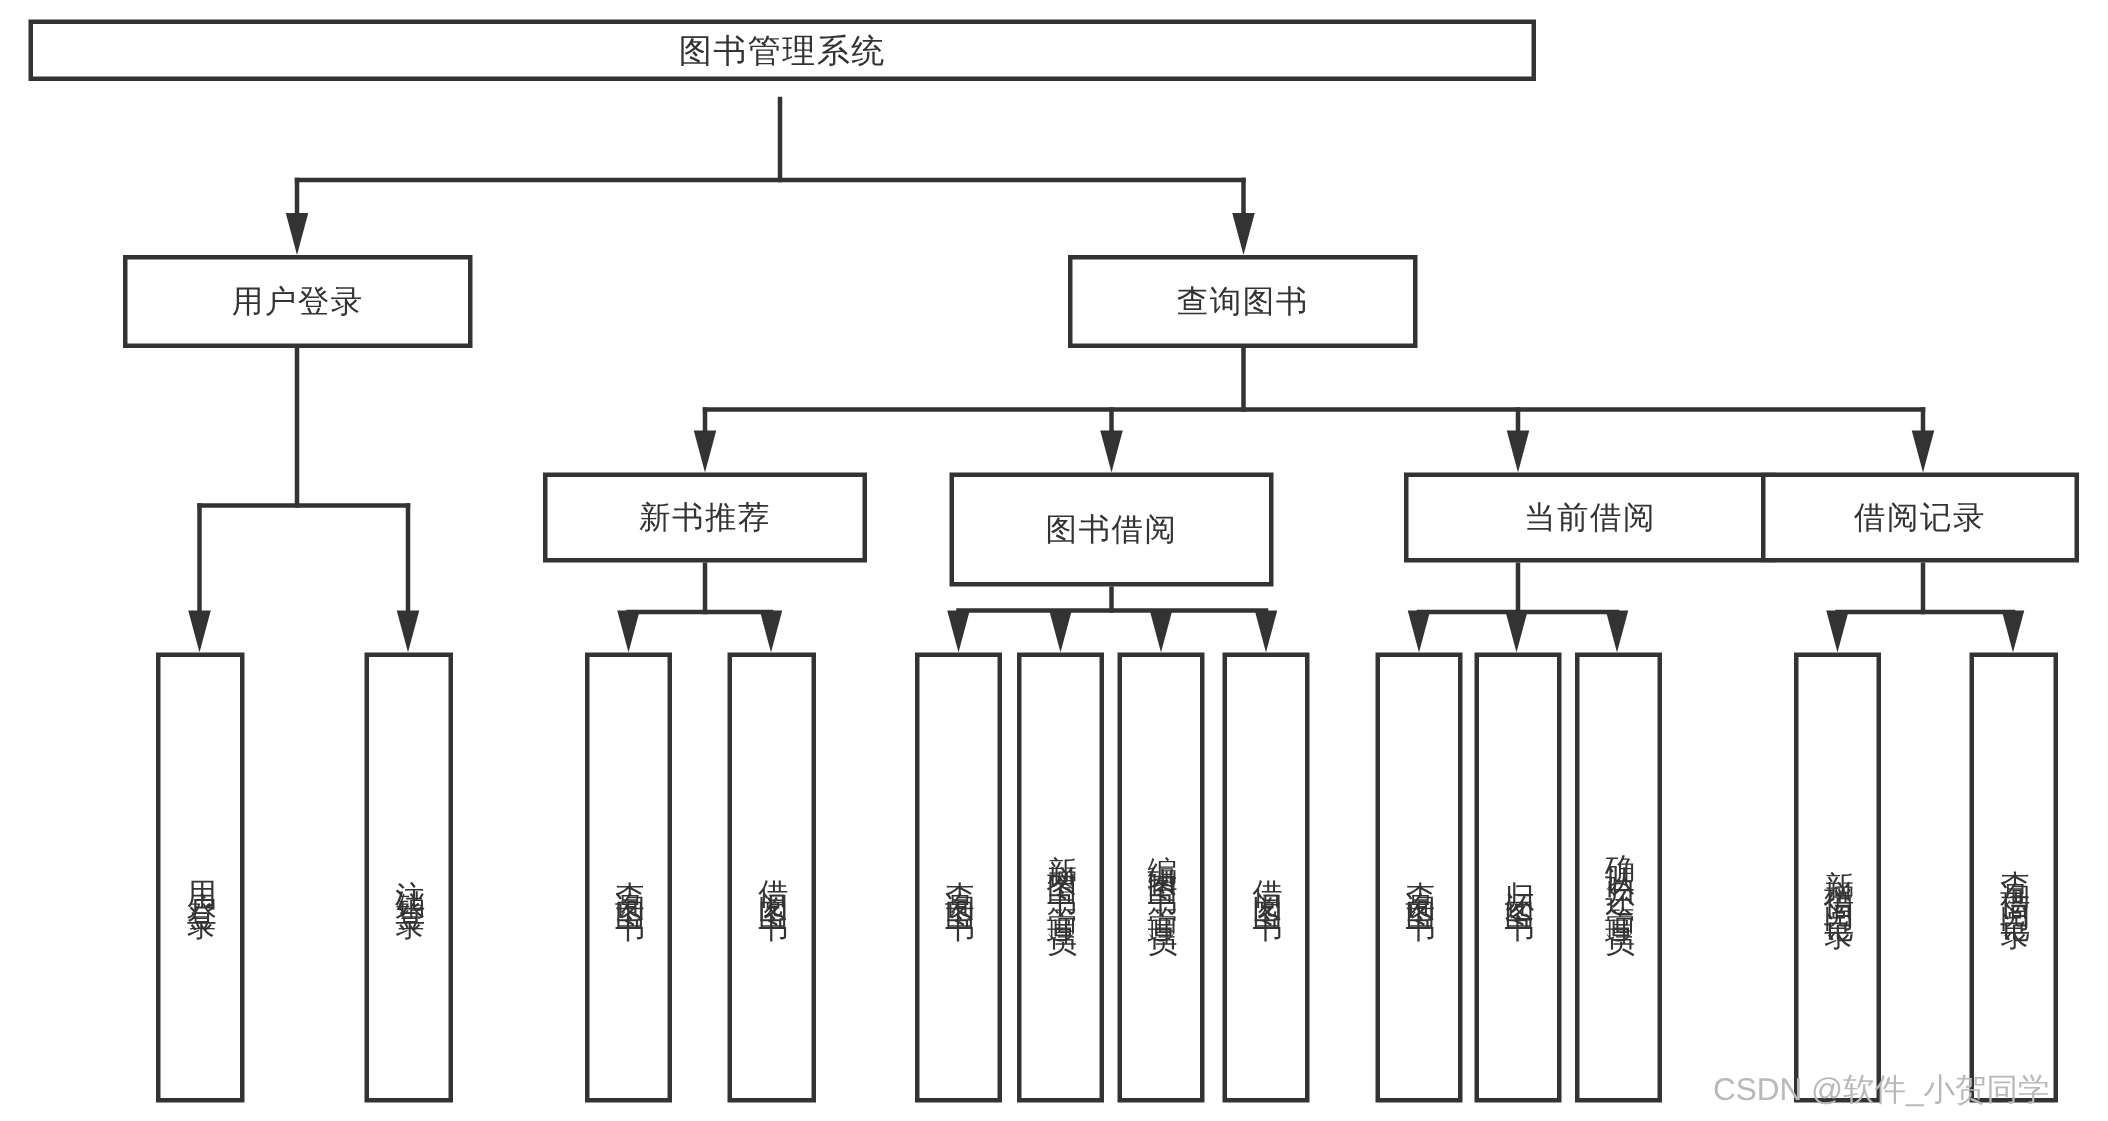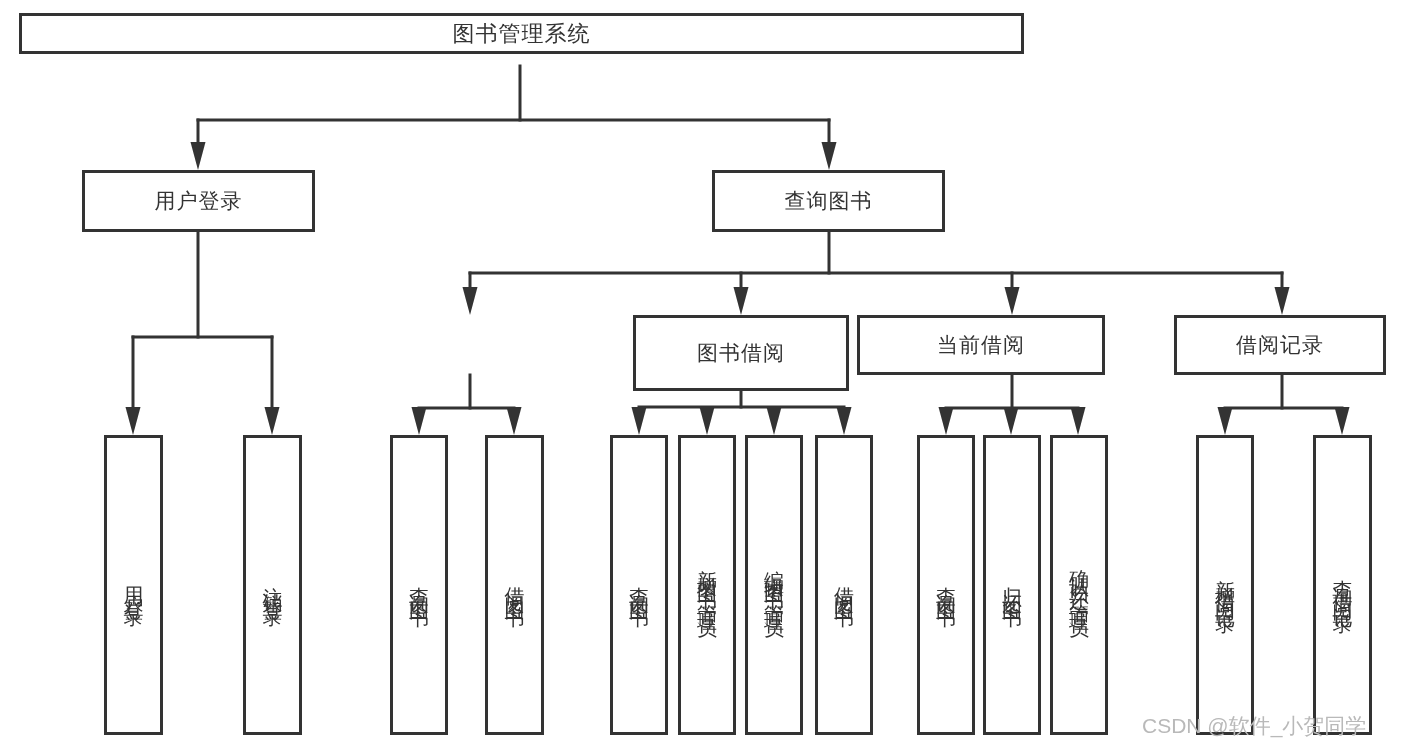--- a/index.html
+++ b/index.html
@@ -90,22 +90,23 @@
     <path class="l" d="M1225 408 L1342 408"></path>
     <path class="a" d="M1225 435 L1217.5 407 L1232.5 407 Z"></path>
     <path class="a" d="M1342 435 L1334.5 407 L1349.5 407 Z"></path>
   </svg>
 
   <div class="box h root" style="left:19px;top:13px;width:1005px;height:41px">图书管理系统</div>
 
   <div class="box h" style="left:82px;top:170px;width:233px;height:62px">用户登录</div>
   <div class="box h" style="left:712px;top:170px;width:233px;height:62px">查询图书</div>
 
+  <div class="box h" style="left:362px;top:315px;width:216px;height:60px">新书推荐</div>
   <div class="box h" style="left:633px;top:315px;width:216px;height:76px">图书借阅</div>
-  <div class="box h" style="left:857px;top:315px;width:248px;height:60px">当前借阅</div>
+  <div class="box h" style="left:936px;top:315px;width:248px;height:60px">当前借阅</div>
   <div class="box h" style="left:1174px;top:315px;width:212px;height:60px">借阅记录</div>
 
   <div class="box tall" style="left:104px;top:435px;width:59px;height:300px">用户登录</div>
   <div class="box tall" style="left:243px;top:435px;width:59px;height:300px">注销登录</div>
 
   <div class="box tall" style="left:390px;top:435px;width:58px;height:300px">查询图书</div>
   <div class="box tall" style="left:485px;top:435px;width:59px;height:300px">借阅图书</div>
 
   <div class="box tall" style="left:610px;top:435px;width:58px;height:300px">查询图书</div>
   <div class="box tall" style="left:678px;top:435px;width:58px;height:300px">新增图书（管理员）</div>

